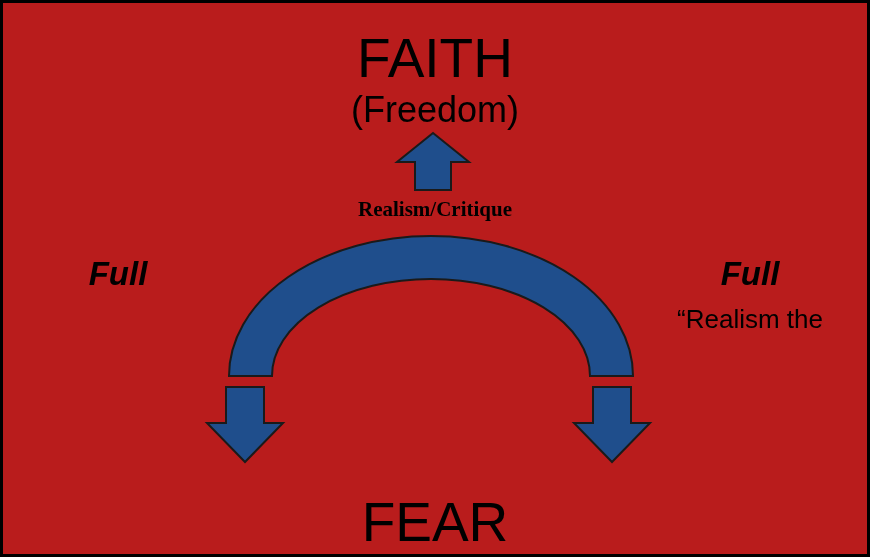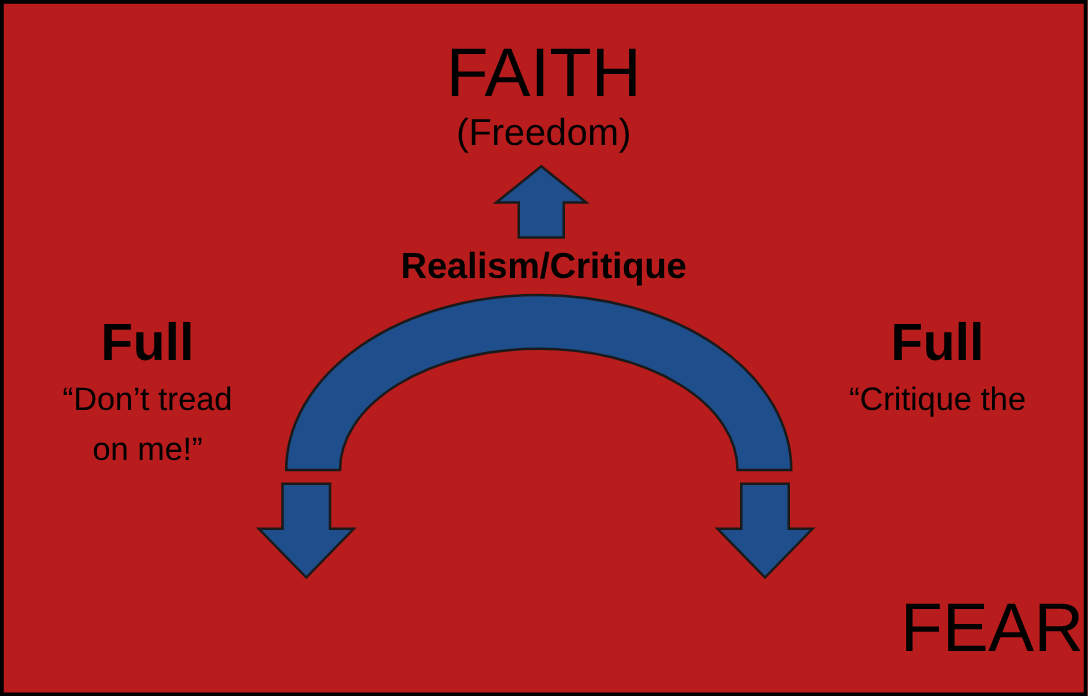--- a/index.html
+++ b/index.html
@@ -22,28 +22,28 @@
     width: 870px; height: 557px;
   }
   .txt {
     position: absolute;
     text-align: center;
     line-height: 1;
     white-space: nowrap;
     color: #000;
   }
   .title-big { font-size: 55px; font-weight: normal; left: 0; width: 100%; }
-  .subtitle  { font-size: 30px; font-weight: normal; left: 0; width: 100%; }
-  .center-label { font-size: 29px; font-weight: bold; left: 0; width: 100%; }
+  .subtitle  { font-size: 36px; font-weight: normal; left: 0; width: 100%; }
+  .center-label { font-size: 21px; font-weight: bold; left: 0; width: 100%; font-family: Liberation Serif, serif; }
   .side-block {
     position: absolute;
     width: 230px;
     text-align: center;
   }
-  .side-heading { font-size: 42px; font-weight: bold; line-height: 38px; }
+  .side-heading { font-size: 33px; font-weight: bold; line-height: 38px; font-style: italic; }
   .side-quote   { font-size: 26px; font-weight: normal; line-height: 40px; margin-top: 6px; }
   .side-block div { white-space: nowrap; }
   svg path { stroke-width: 2; stroke-linejoin: miter; }
 </style>
 </head>
 <body>
 
 <div class="canvas" style="background-color: #b91c1c; border-color: rgb(0, 0, 0);">
 
   <svg class="shape-layer" viewBox="0 0 870 557">
@@ -60,30 +60,26 @@
   <div class="txt title-big" style="top:28px;">FAITH</div>
 
   <div class="txt subtitle" style="top:89px;">(Freedom)</div>
 
   <div class="txt center-label" style="top:196px;">Realism/Critique</div>
 
   <div class="side-block" style="left:0px; top:252px;">
     <div class="side-heading">
       <div>Full</div>
     </div>
-    <div class="side-quote">
-      <div>“Don’t tread</div>
-      <div>on me!”</div>
-    </div>
   </div>
 
   <div class="side-block" style="left:632px; top:252px;">
     <div class="side-heading">
       <div>Full</div>
     </div>
     <div class="side-quote">
-      <div>“Critique the</div>
+      <div>“Realism the</div>
     </div>
   </div>
 
-  <div class="txt title-big" style="top:472px;text-align:right;">FEAR</div>
+  <div class="txt title-big" style="top:492px;">FEAR</div>
 
 </div>
 
 </body></html>

